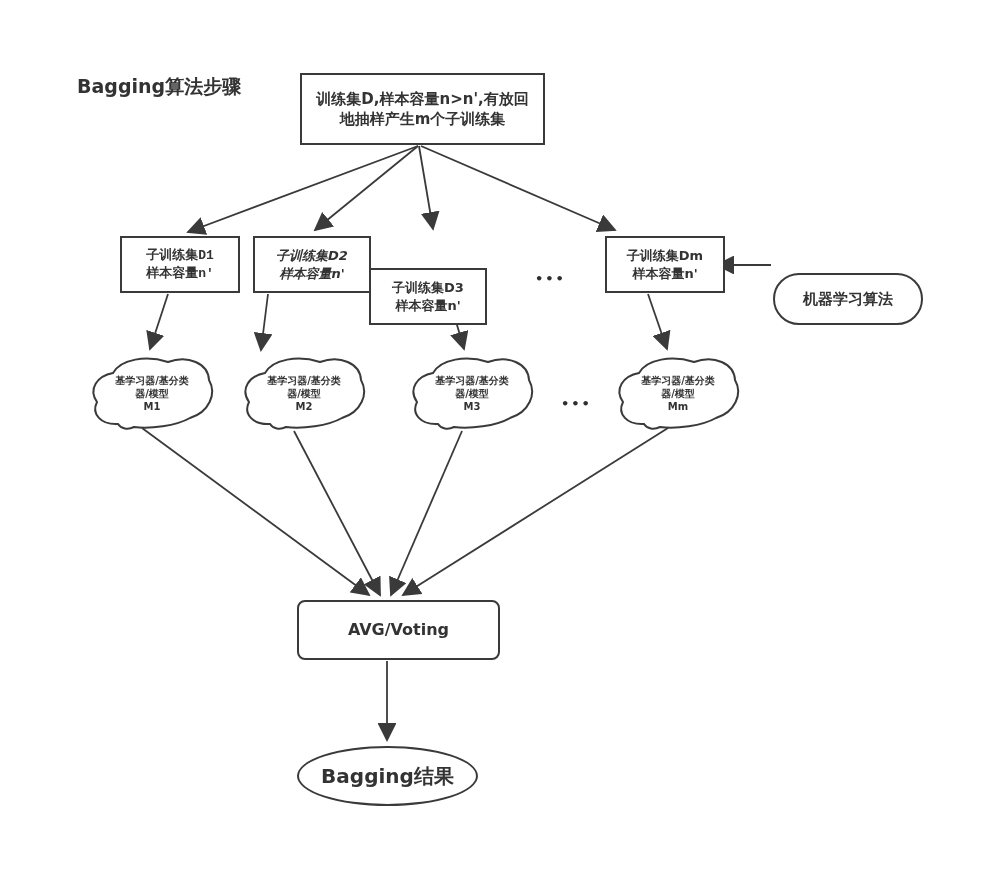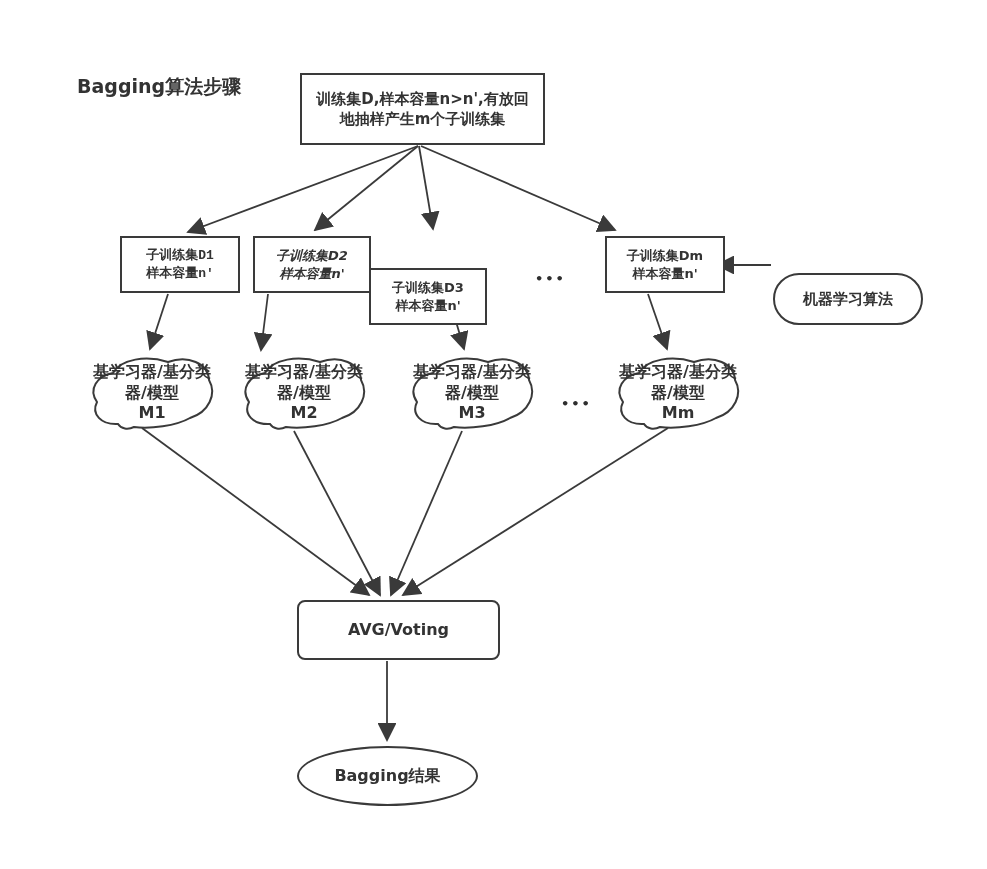--- a/index.html
+++ b/index.html
@@ -46,39 +46,39 @@
   #ml-box {
     left: 773px; top: 238px; width: 150px; height: 52px;
     border-radius: 26px; font-size: 15px; margin-top: 35px;
   }
   #avg-box {
     left: 297px; top: 600px; width: 203px; height: 60px;
     border-radius: 8px; font-size: 16px;
   }
   #result-ellipse {
     left: 297px; top: 746px; width: 181px; height: 60px;
-    border-radius: 50%; font-size: 16px;
+    border-radius: 50%; font-size: 20px;
   }
   .cloud {
     width: 128px; height: 74px;
   }
   .cloud-wrap { width: 128px; height: 74px; }
   #cloud-m1 { left: 88px;  top: 356px; }
   #cloud-m2 { left: 240px; top: 356px; }
   #cloud-m3 { left: 408px; top: 356px; }
   #cloud-mm { left: 614px; top: 356px; }
   .cloud-text {
     position: absolute;
     left: 0; top: 0; width: 128px; height: 74px;
     display: flex;
     flex-direction: column;
     align-items: center;
     justify-content: center;
     text-align: center;
-    font-size: 16px;
+    font-size: 10px;
     font-weight: bold;
     color: #333333;
     line-height: 1.3;
     white-space: pre-line;
   }
   .dots {
     font-size: 13px;
     font-weight: bold;
     letter-spacing: 2px;
     color: #2f2f2f;

